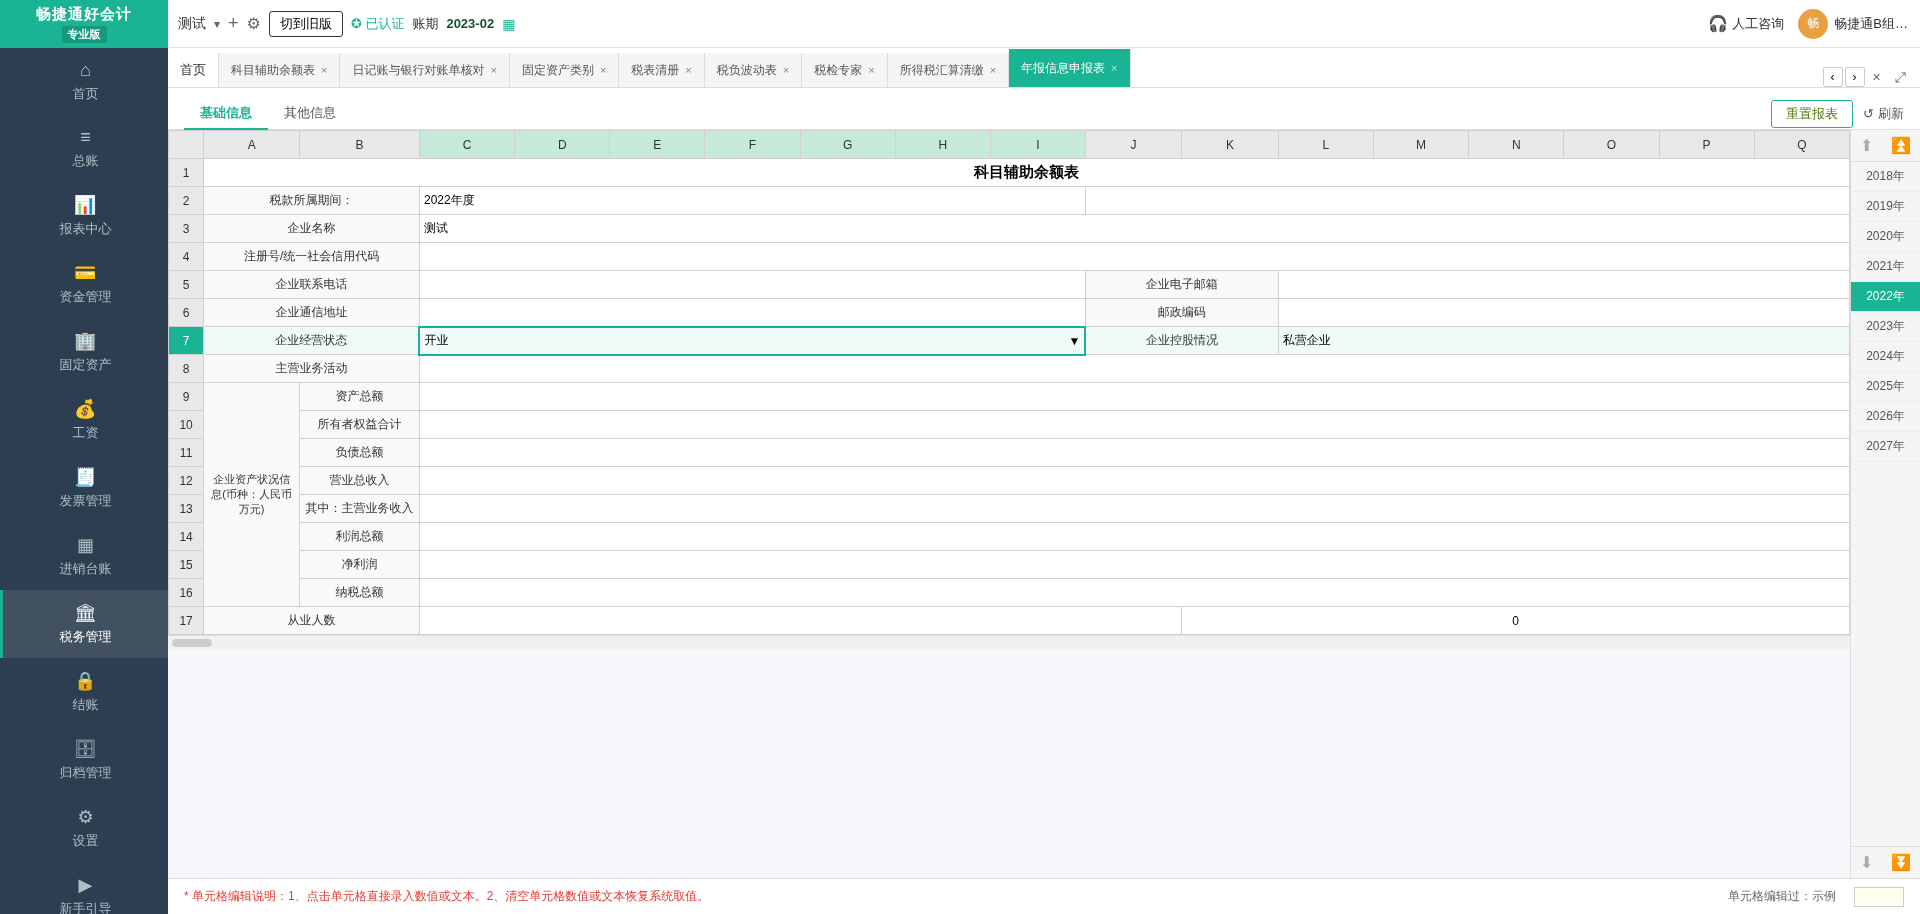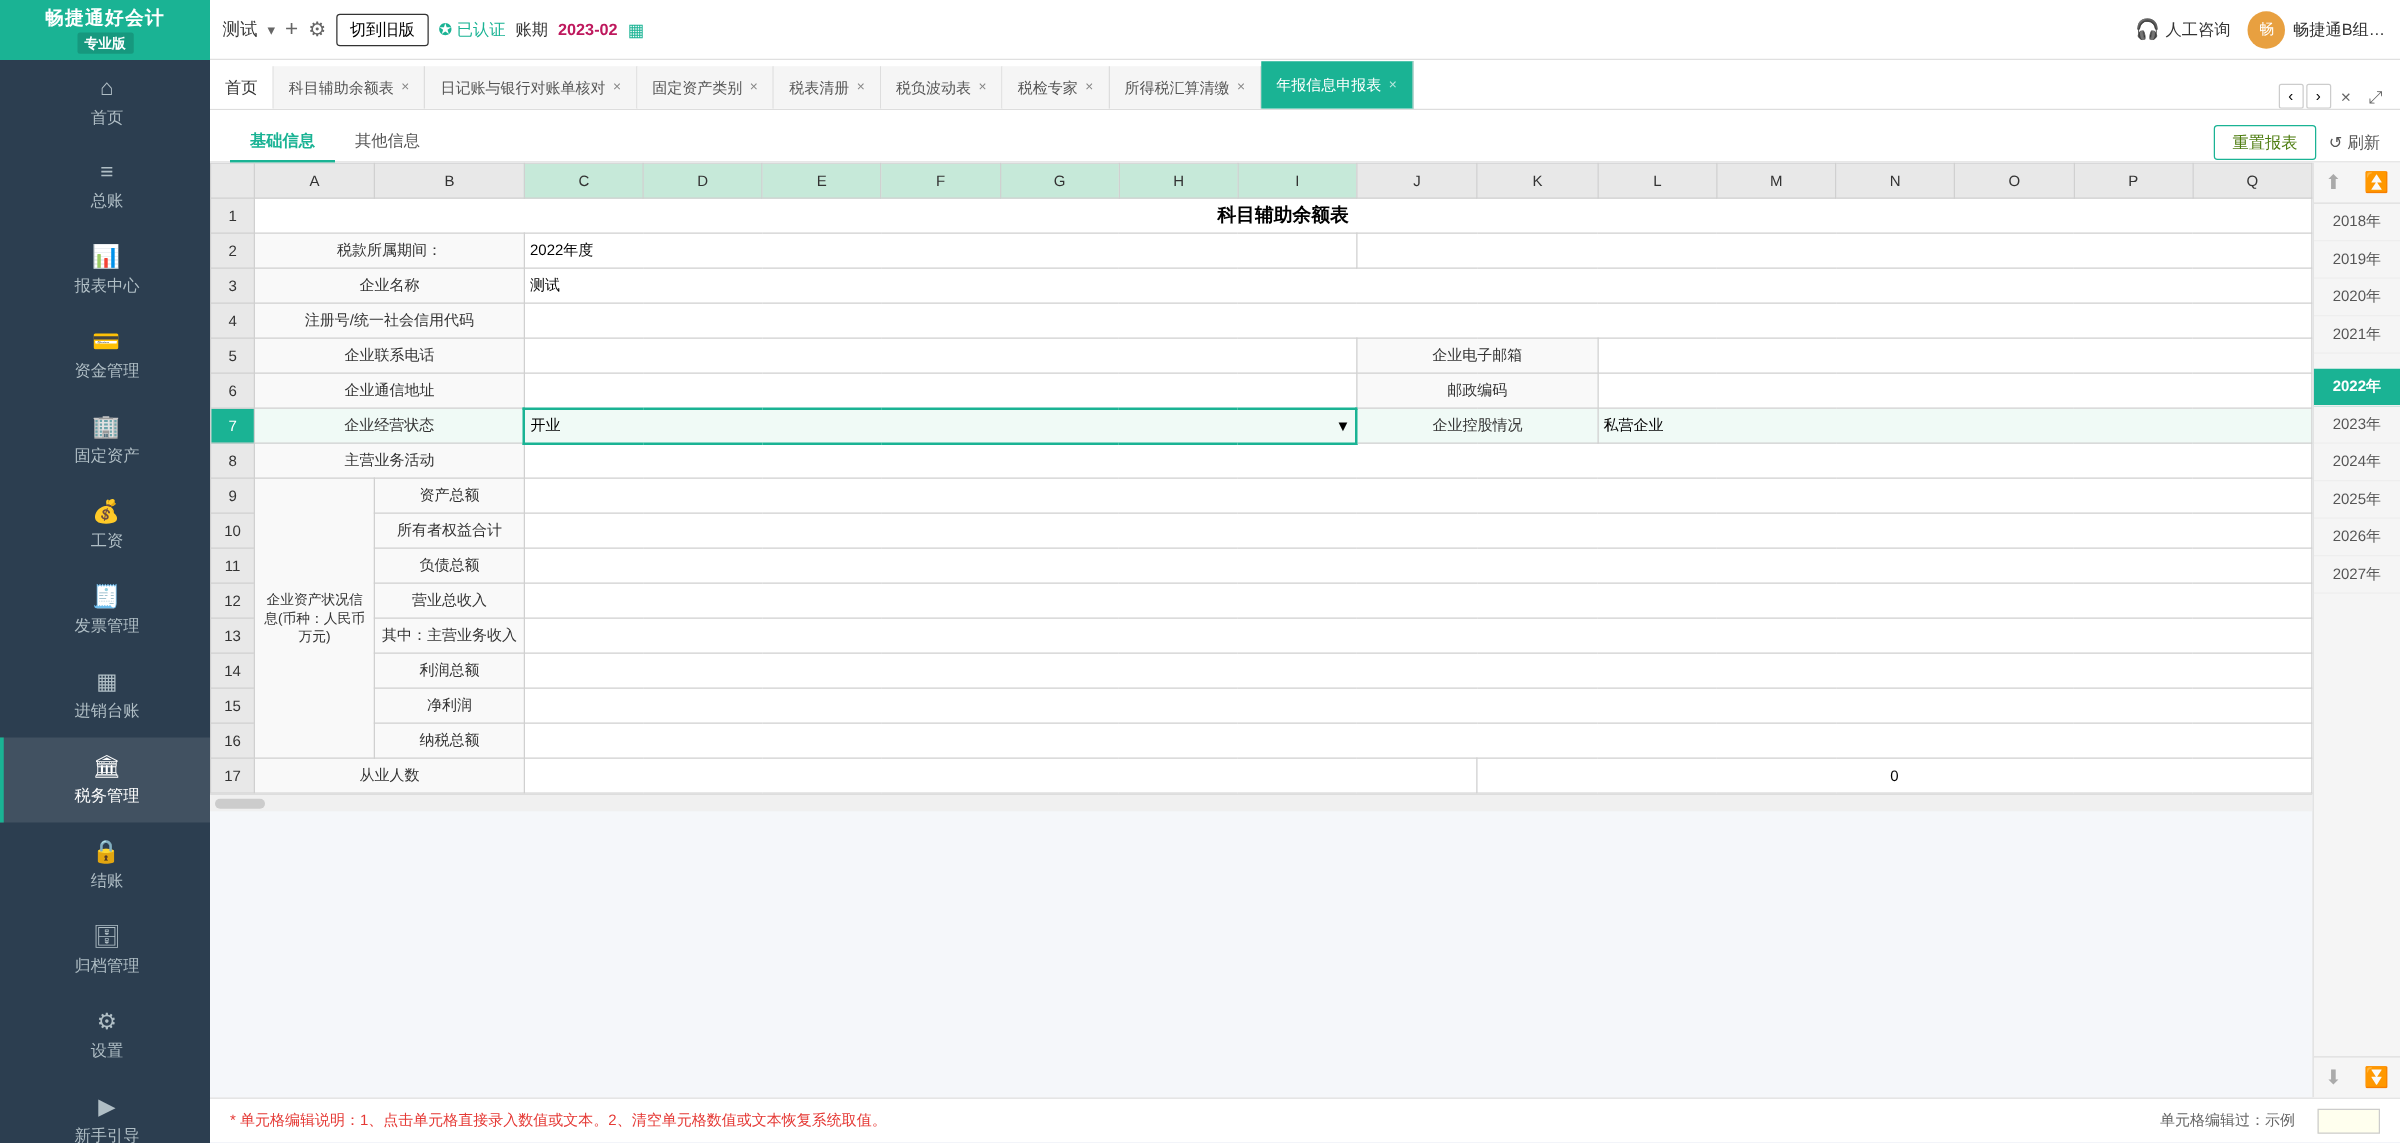--- a/index.html
+++ b/index.html
@@ -182,22 +182,21 @@
       padding: 6px 0;
       text-align: center;
       font-size: 12px;
       color: #555;
       cursor: pointer;
       border-bottom: 1px solid #eee;
     }
     .side-year-item.active {
       background: #1ab394;
       color: #fff;
-      font-weight: bold;
-      margin-top: 12px;
+      font-weight: normal;
     }
 
     
     .sheet-table {
       border-collapse: collapse;
       font-size: 12px;
       min-width: 1300px;
     }
     .sheet-table th, .sheet-table td {
       border: 1px solid #d0d0d0;
@@ -267,21 +266,21 @@
   <div class="topbar-mid">
     <span class="topbar-company">测试</span>
     <span class="topbar-arrow">▾</span>
     <span class="topbar-plus">+</span>
     <span class="topbar-gear">⚙</span>
     <button class="topbar-old-btn">切到旧版</button>
     <span class="topbar-certified">
       <span>✪ 已认证</span>
     </span>
     <span style="font-size:13px;color:#333">账期</span>
-    <span style="font-size:13px;color:#be185d;font-weight:bold">2023-02</span>
+    <span style="font-size:13px;color:#14532d;font-weight:bold">2023-02</span>
     <span style="color:#1ab394;font-size:14px">▦</span>
   </div>
   <div class="topbar-right">
     <div class="topbar-service">
       <span style="font-size:16px">🎧</span>
       <span>人工咨询</span>
     </div>
     <div class="topbar-user">
       <div class="user-avatar">畅</div>
       <span>畅捷通B组…</span>

